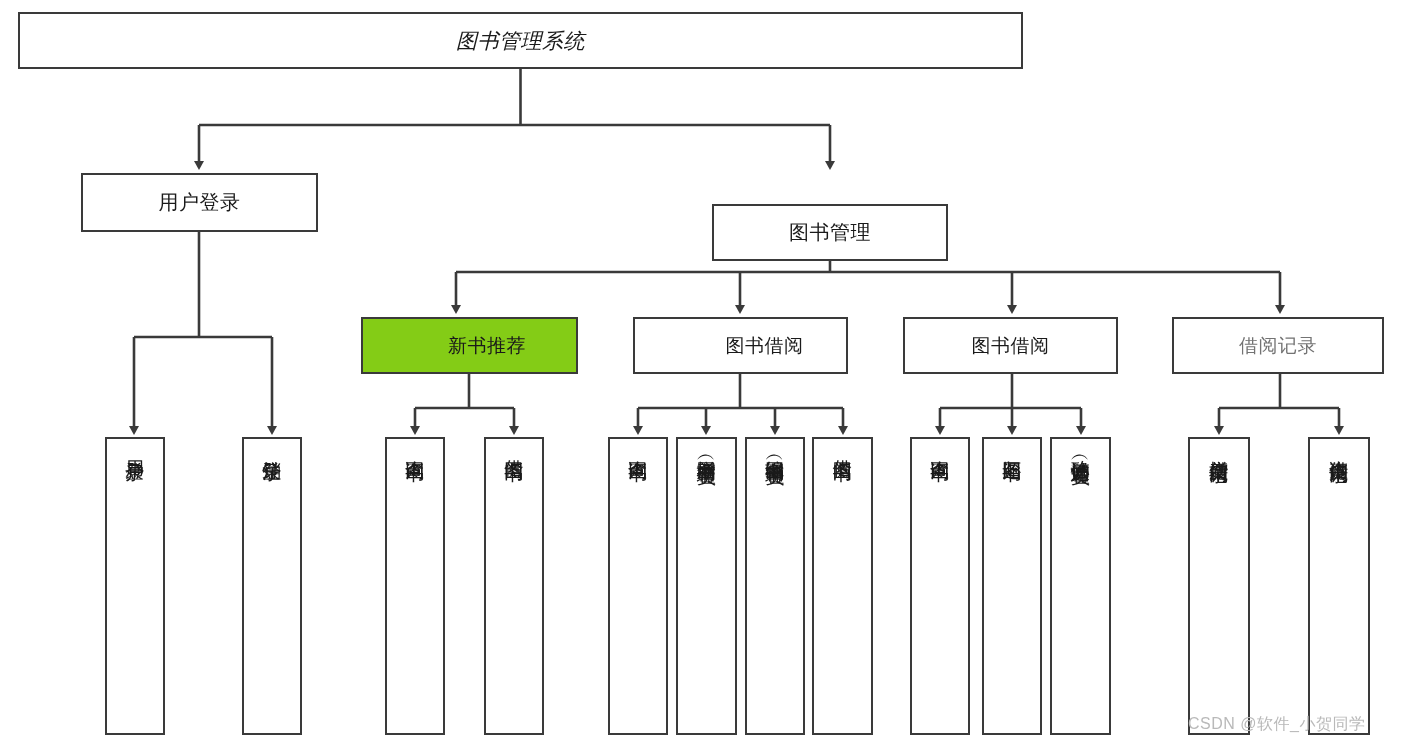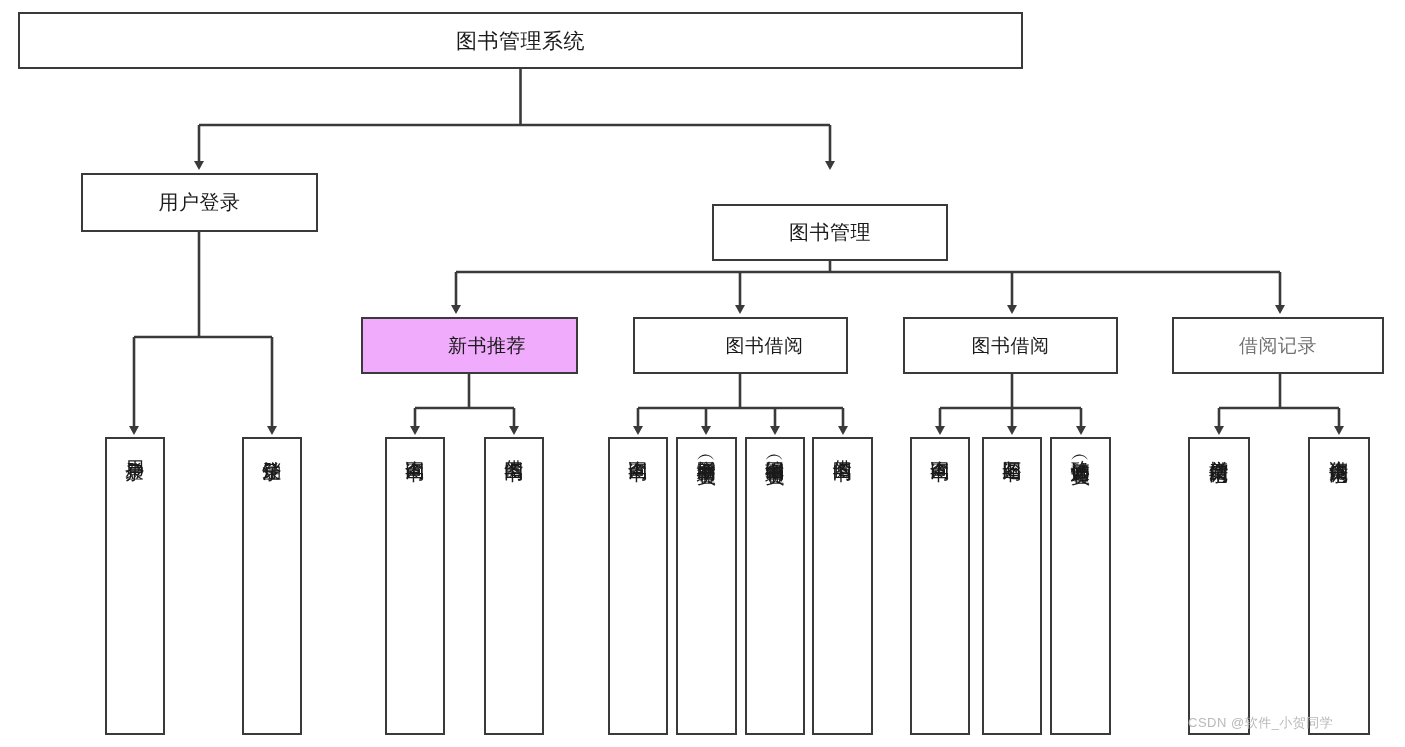--- a/index.html
+++ b/index.html
@@ -61,21 +61,21 @@
   .node.leaf .label {
     writing-mode: vertical-rl;
     text-orientation: upright;
     white-space: nowrap;
     line-height: 1.14;
     letter-spacing: 1px;
     margin: 0 auto;
   }
   .watermark {
     position: absolute;
-    font-size: 13px;
+    font-size: 16px;
     color: #b9b9b9;
     white-space: nowrap;
     z-index: 3;
     letter-spacing: 0.5px;
   }
 </style>
 </head>
 <body>
 
 <div id="canvas">
@@ -123,32 +123,32 @@
       <path d="M1012,408 L1012,427" marker-end="url(#arrow)"></path>
       <path d="M1081,408 L1081,427" marker-end="url(#arrow)"></path>
 
       <path d="M1280,374 L1280,408"></path>
       <path d="M1219,408 L1339,408"></path>
       <path d="M1219,408 L1219,427" marker-end="url(#arrow)"></path>
       <path d="M1339,408 L1339,427" marker-end="url(#arrow)"></path>
     </g>
   </svg>
 
-  <div class="node root" style="left: 18px; top: 12px; width: 1005px; height: 57px; border-color: rgb(58, 58, 58); background: rgb(255, 255, 255); color: rgb(26, 26, 26);">
+  <div class="node root" style="left: 18px; top: 12px; width: 1005px; height: 57px; border-color: rgb(58, 58, 58); background: rgb(255, 255, 255); color: rgb(26, 26, 26); font-style: italic;">
     <span class="label">图书管理系统</span>
   </div>
 
   <div class="node lvl1" style="left: 81px; top: 173px; width: 237px; height: 59px; border-color: rgb(58, 58, 58); background: rgb(255, 255, 255); color: rgb(26, 26, 26);">
     <span class="label">用户登录</span>
   </div>
   <div class="node lvl1" style="left: 712px; top: 173px; width: 236px; height: 57px; border-color: rgb(58, 58, 58); background: rgb(255, 255, 255); color: rgb(26, 26, 26); margin-top: 31px;">
     <span class="label">图书管理</span>
   </div>
 
-  <div class="node lvl2" style="left: 361px; top: 317px; width: 217px; height: 57px; border-color: rgb(58, 58, 58); background: #f0abfc; color: rgb(26, 26, 26); padding-left: 35px;">
+  <div class="node lvl2" style="left: 361px; top: 317px; width: 217px; height: 57px; border-color: rgb(58, 58, 58); background: #84cc16; color: rgb(26, 26, 26); padding-left: 35px;">
     <span class="label">新书推荐</span>
   </div>
   <div class="node lvl2" style="left: 633px; top: 317px; width: 215px; height: 57px; border-color: rgb(58, 58, 58); background: rgb(255, 255, 255); color: rgb(26, 26, 26); padding-left: 48px;">
     <span class="label">图书借阅</span>
   </div>
   <div class="node lvl2" style="left: 903px; top: 317px; width: 215px; height: 57px; border-color: rgb(58, 58, 58); background: rgb(255, 255, 255); color: rgb(26, 26, 26);">
     <span class="label">图书借阅</span>
   </div>
   <div class="node lvl2" style="left: 1172px; top: 317px; width: 212px; height: 57px; border-color: rgb(58, 58, 58); background: rgb(255, 255, 255); color: #737373;">
     <span class="label">借阅记录</span>

